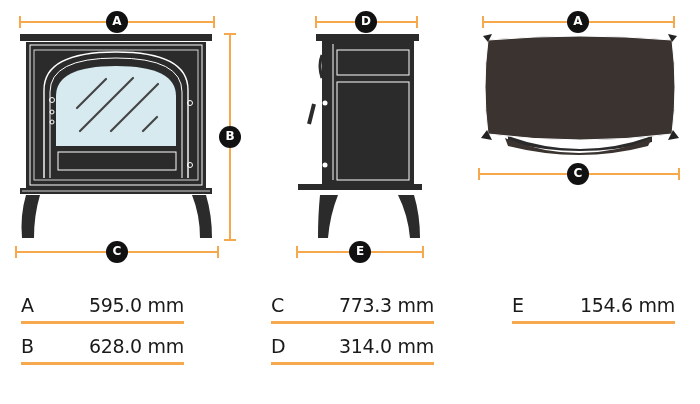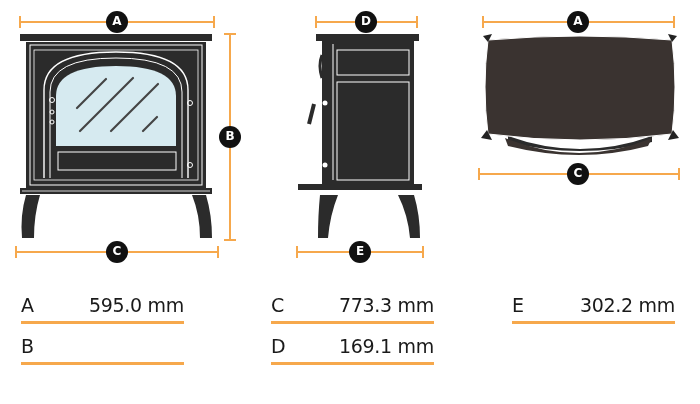--- a/index.html
+++ b/index.html
@@ -136,31 +136,32 @@
   </div>
 
   <div class="dims">
     <div class="dim-row" style="left:21px;top:294px;width:163px;">
       <span class="dim-letter">A</span>
       <span class="dim-value">595.0 mm</span>
       <div class="dim-line"></div>
     </div>
     <div class="dim-row" style="left:21px;top:335px;width:163px;">
       <span class="dim-letter">B</span>
+      <span class="dim-value">628.0 mm</span>
       <div class="dim-line"></div>
     </div>
     <div class="dim-row" style="left:271px;top:294px;width:163px;">
       <span class="dim-letter">C</span>
       <span class="dim-value">773.3 mm</span>
       <div class="dim-line"></div>
     </div>
     <div class="dim-row" style="left:271px;top:335px;width:163px;">
       <span class="dim-letter">D</span>
-      <span class="dim-value">169.1 mm</span>
+      <span class="dim-value">314.0 mm</span>
       <div class="dim-line"></div>
     </div>
     <div class="dim-row" style="left:512px;top:294px;width:163px;">
       <span class="dim-letter">E</span>
-      <span class="dim-value">302.2 mm</span>
+      <span class="dim-value">154.6 mm</span>
       <div class="dim-line"></div>
     </div>
   </div>
 </div>
 
 </body></html>

